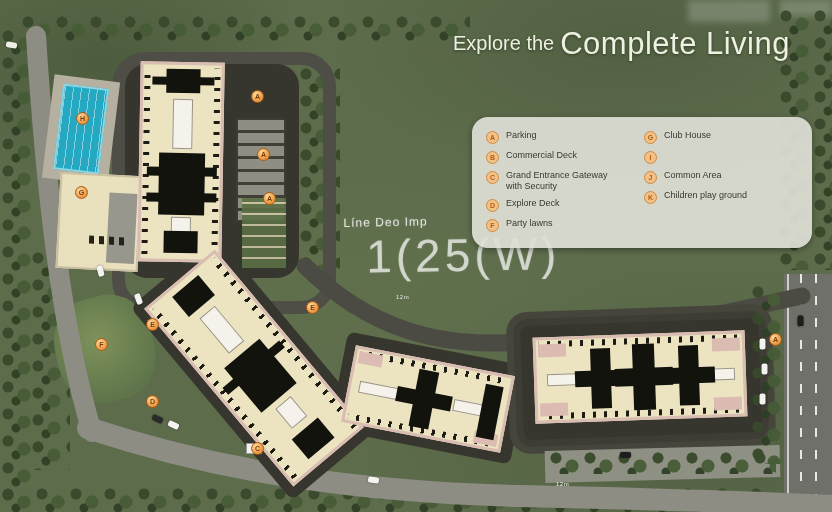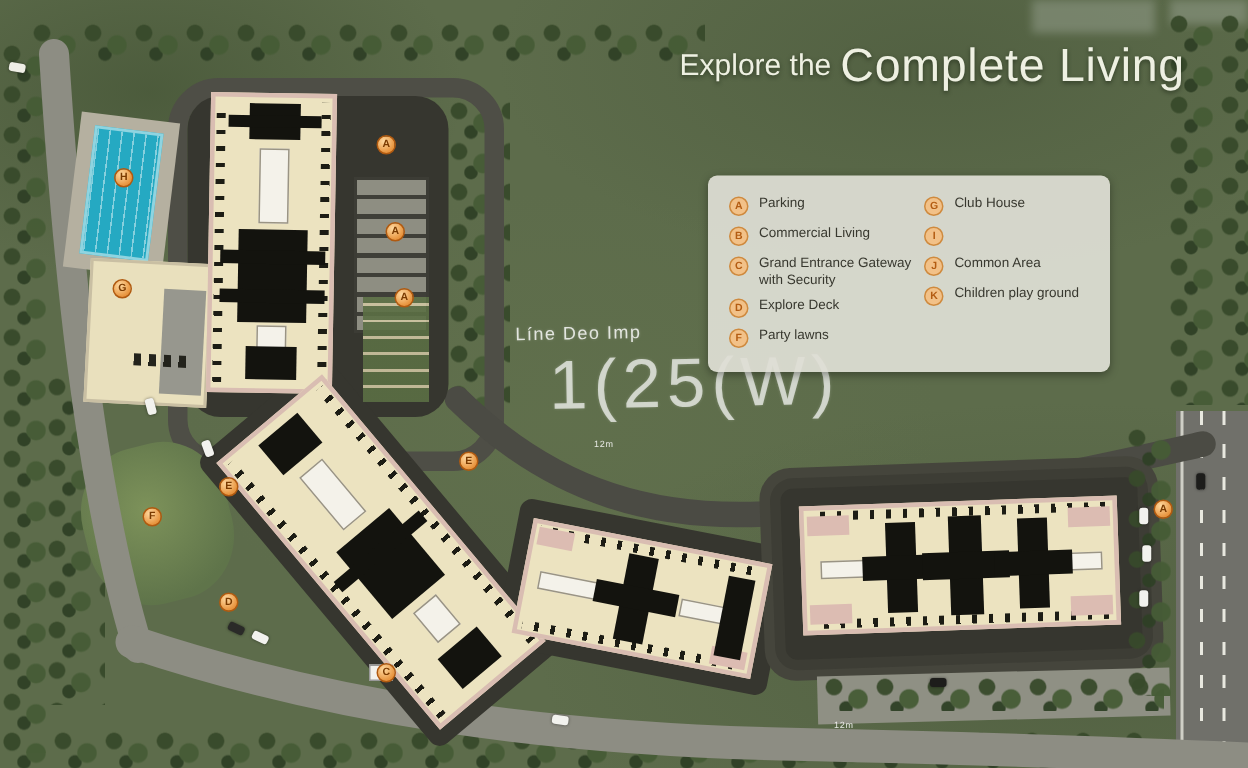--- a/index.html
+++ b/index.html
@@ -62,22 +62,22 @@
     border:1px solid #b05a10;color:#7a3a00;font-size:7px;font-weight:bold;
     display:flex;align-items:center;justify-content:center;line-height:1;z-index:40;}
   .road-label{position:absolute;color:#fff;font-size:6px;opacity:.85;z-index:35;letter-spacing:.5px;}
   .sign{position:absolute;left:246px;top:443px;width:14px;height:9px;background:#f3f2ec;border:1px solid #999;z-index:30;}
   
   #title{position:absolute;right:42px;top:26px;z-index:60;color:#eef0e2;white-space:nowrap;
     text-shadow:0 1px 3px rgba(20,30,15,.55);}
   #title .prefix{font-size:20px;vertical-align:4px;margin-right:6px;}
   #title .main{font-size:31px;letter-spacing:.5px;}
   
-  #legend{position:absolute;left:472px;top:117px;width:268px;height:131px;z-index:60;
-    background:rgba(223,223,213,.93);border-radius:6px;box-shadow:0 2px 6px rgba(0,0,0,.35);
+  #legend{position:absolute;left:472px;top:117px;width:340px;height:131px;z-index:60;
+    background:rgba(223,223,213,.93);border-radius:16px;box-shadow:0 2px 6px rgba(0,0,0,.35);
     padding:13px 10px 8px 14px;box-sizing:border-box;display:flex;}
   .leg-col{display:flex;flex-direction:column;gap:6px;}
   .leg-col.left{width:158px;}
   .leg-col.right{width:138px;}
   .leg-item{display:flex;gap:7px;align-items:flex-start;}
   .leg-dot{flex:0 0 auto;width:11px;height:11px;border-radius:50%;background:#f2c188;border:1px solid #cf8a3e;
     color:#b35c12;font-size:7px;font-weight:bold;display:flex;align-items:center;justify-content:center;line-height:1;margin-top:1px;}
   .leg-label{font-size:9px;color:#38382f;line-height:1.2;}
   
   #wm{position:absolute;left:344px;top:214px;z-index:55;color:rgba(255,255,255,.8);
@@ -195,21 +195,21 @@
   </div>
 
   <div id="legend">
     <div class="leg-col left">
       <div class="leg-item">
         <span class="leg-dot">A</span>
         <span class="leg-label">Parking</span>
       </div>
       <div class="leg-item">
         <span class="leg-dot">B</span>
-        <span class="leg-label">Commercial Living</span>
+        <span class="leg-label">Commercial Deck</span>
       </div>
       <div class="leg-item">
         <span class="leg-dot">C</span>
         <span class="leg-label" style="width:110px">Grand Entrance Gateway with Security</span>
       </div>
       <div class="leg-item">
         <span class="leg-dot">D</span>
         <span class="leg-label">Explore Deck</span>
       </div>
       <div class="leg-item">

